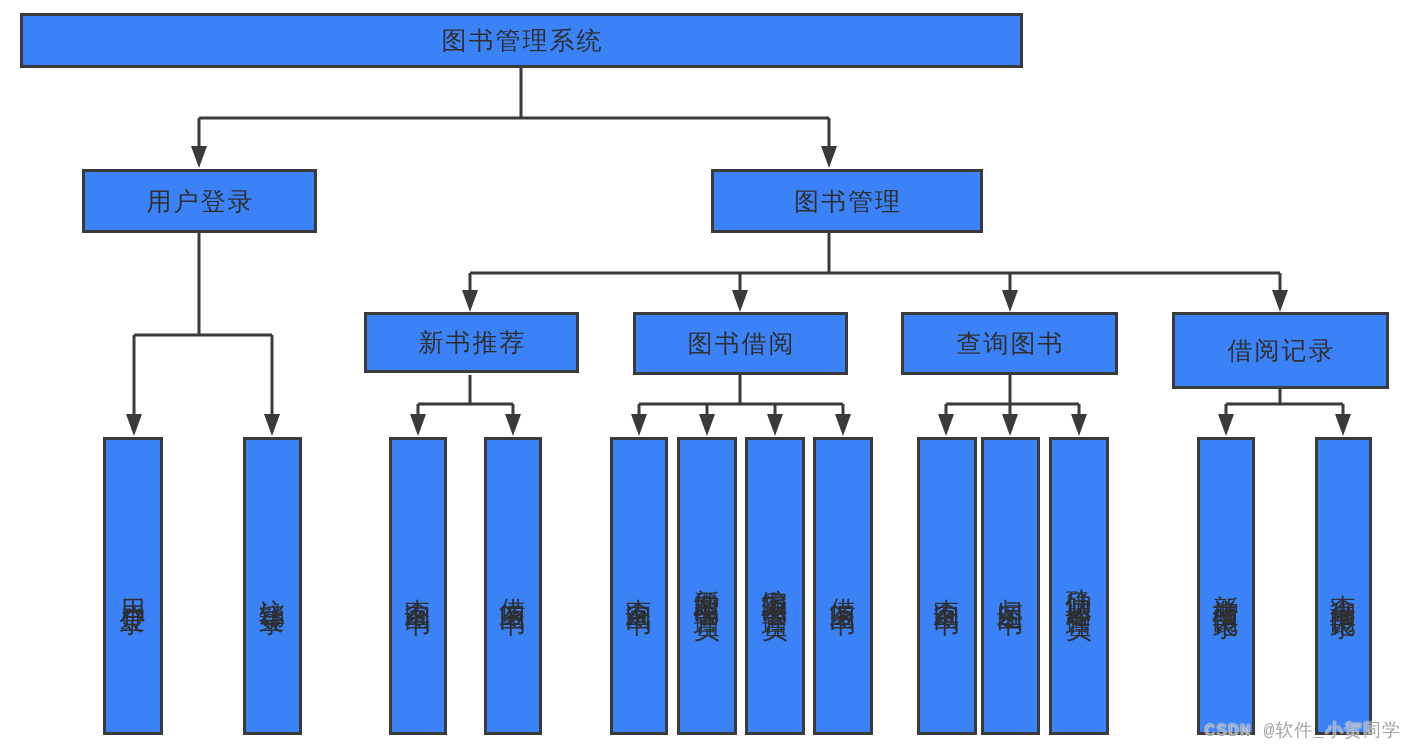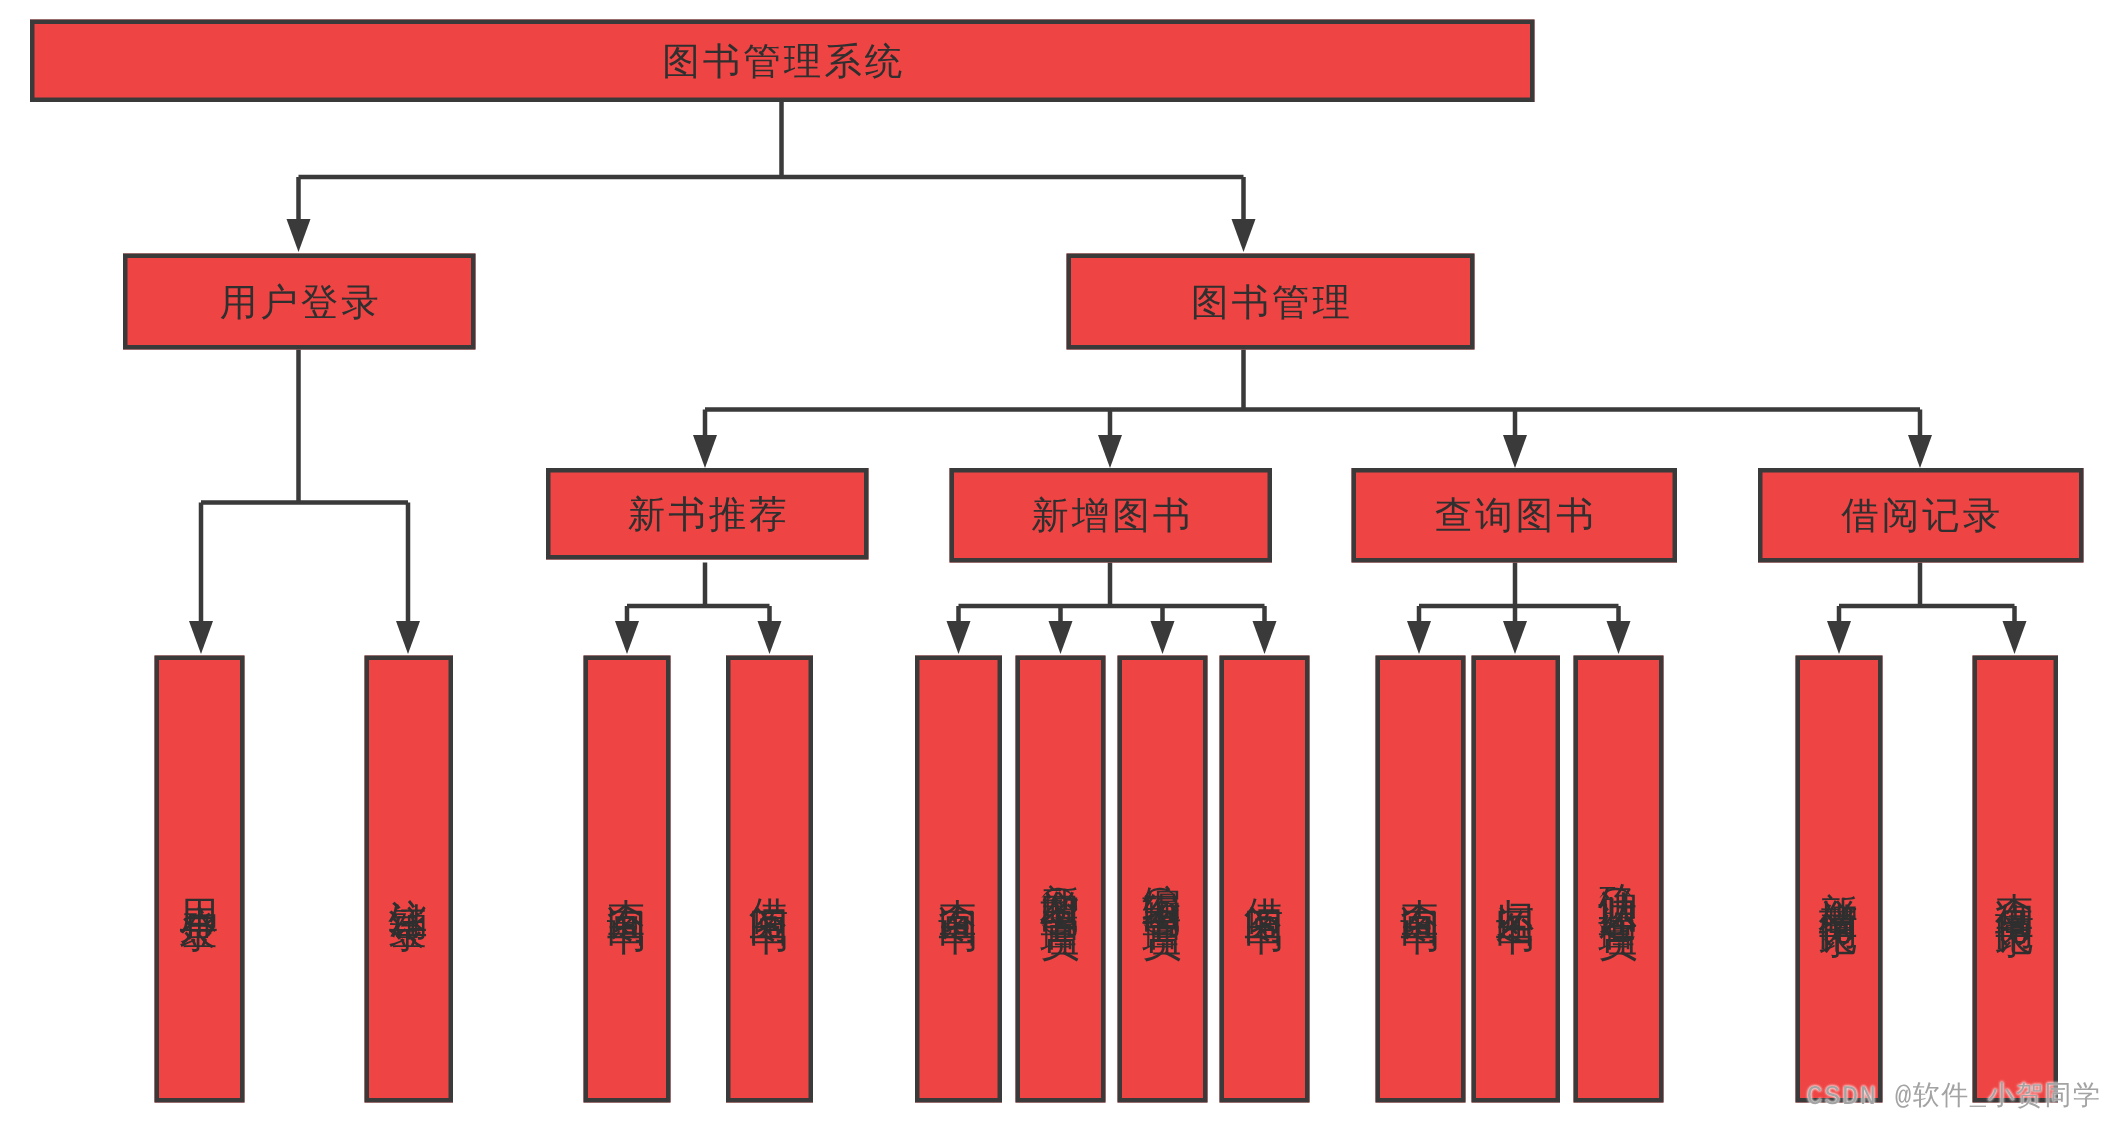--- a/index.html
+++ b/index.html
@@ -16,21 +16,21 @@
     font-family:"Liberation Sans","DejaVu Sans",sans-serif;
     overflow:hidden;
   }
   .connectors{position:absolute;left:0;top:0;}
   .ln{fill:none;stroke:var(--line-color);stroke-width:3;}
   .ah{fill:var(--line-color);stroke:none;}
   .node{
     position:absolute;
     box-sizing:border-box;
     border:3px solid var(--line-color);
-    background:#ef4444;
+    background:#3b82f6;
     display:flex;
     align-items:center;
     justify-content:center;
     color:var(--text-color);
   }
   .node.h span{
     font-size:25px;
     letter-spacing:2px;
     white-space:nowrap;
     text-indent:2px;
@@ -124,26 +124,26 @@
     <span>用户登录</span>
   </div>
   <div class="node h" style="left:711px;top:169px;width:272px;height:64px">
     <span>图书管理</span>
   </div>
 
   <div class="node h" style="left:364px;top:312px;width:215px;height:61px">
     <span>新书推荐</span>
   </div>
   <div class="node h" style="left:633px;top:312px;width:215px;height:63px">
-    <span>新增图书</span>
+    <span>图书借阅</span>
   </div>
   <div class="node h" style="left:901px;top:312px;width:217px;height:63px">
     <span>查询图书</span>
   </div>
-  <div class="node h" style="left:1172px;top:312px;width:217px;height:63px">
+  <div class="node h" style="left:1172px;top:312px;width:217px;height:77px">
     <span>借阅记录</span>
   </div>
 
   <div class="node v" style="left:103px;top:437px;width:60px;height:298px">
     <span>用户登录</span>
   </div>
   <div class="node v" style="left:243px;top:437px;width:59px;height:298px">
     <span>注销登录</span>
   </div>
 

